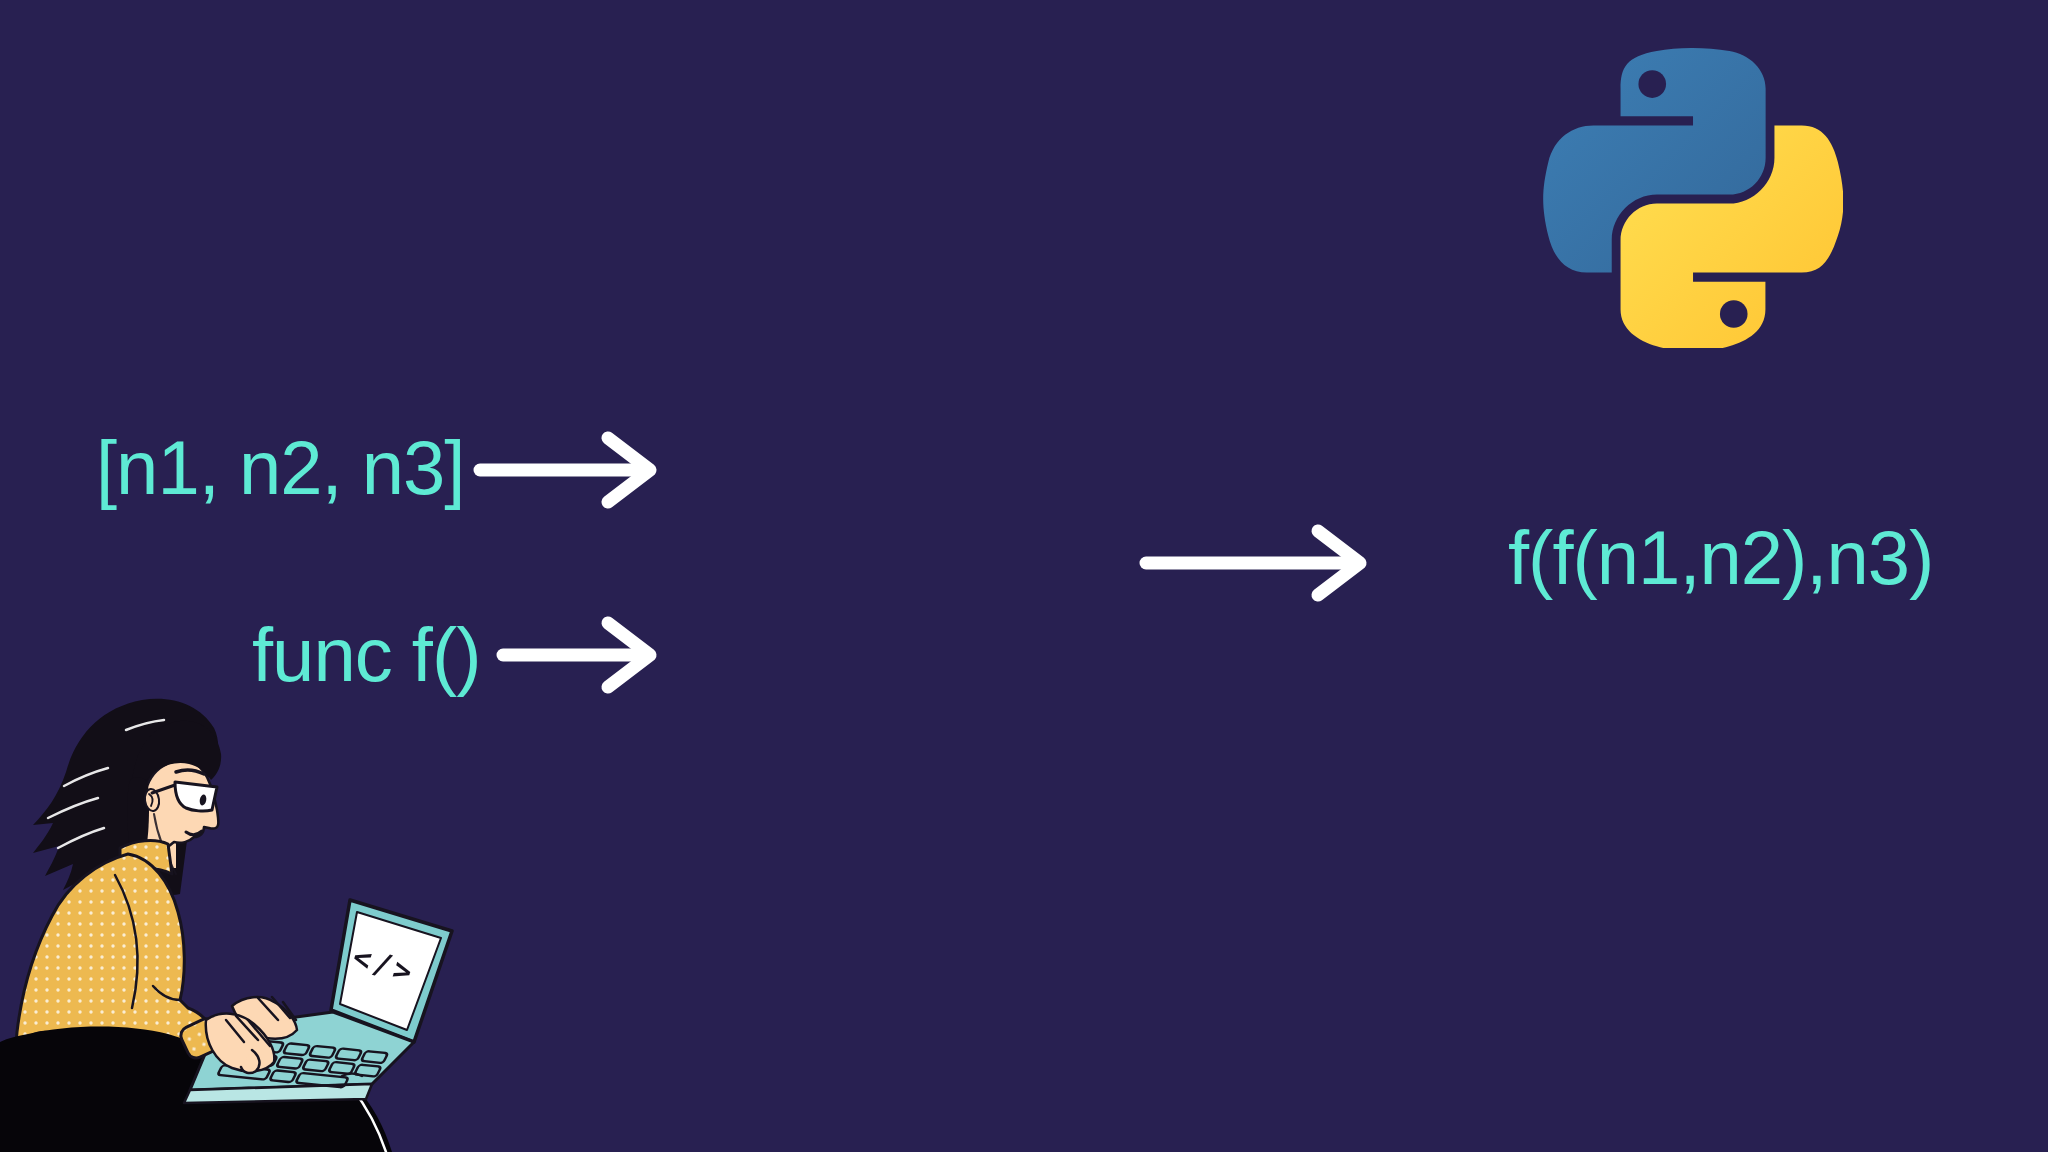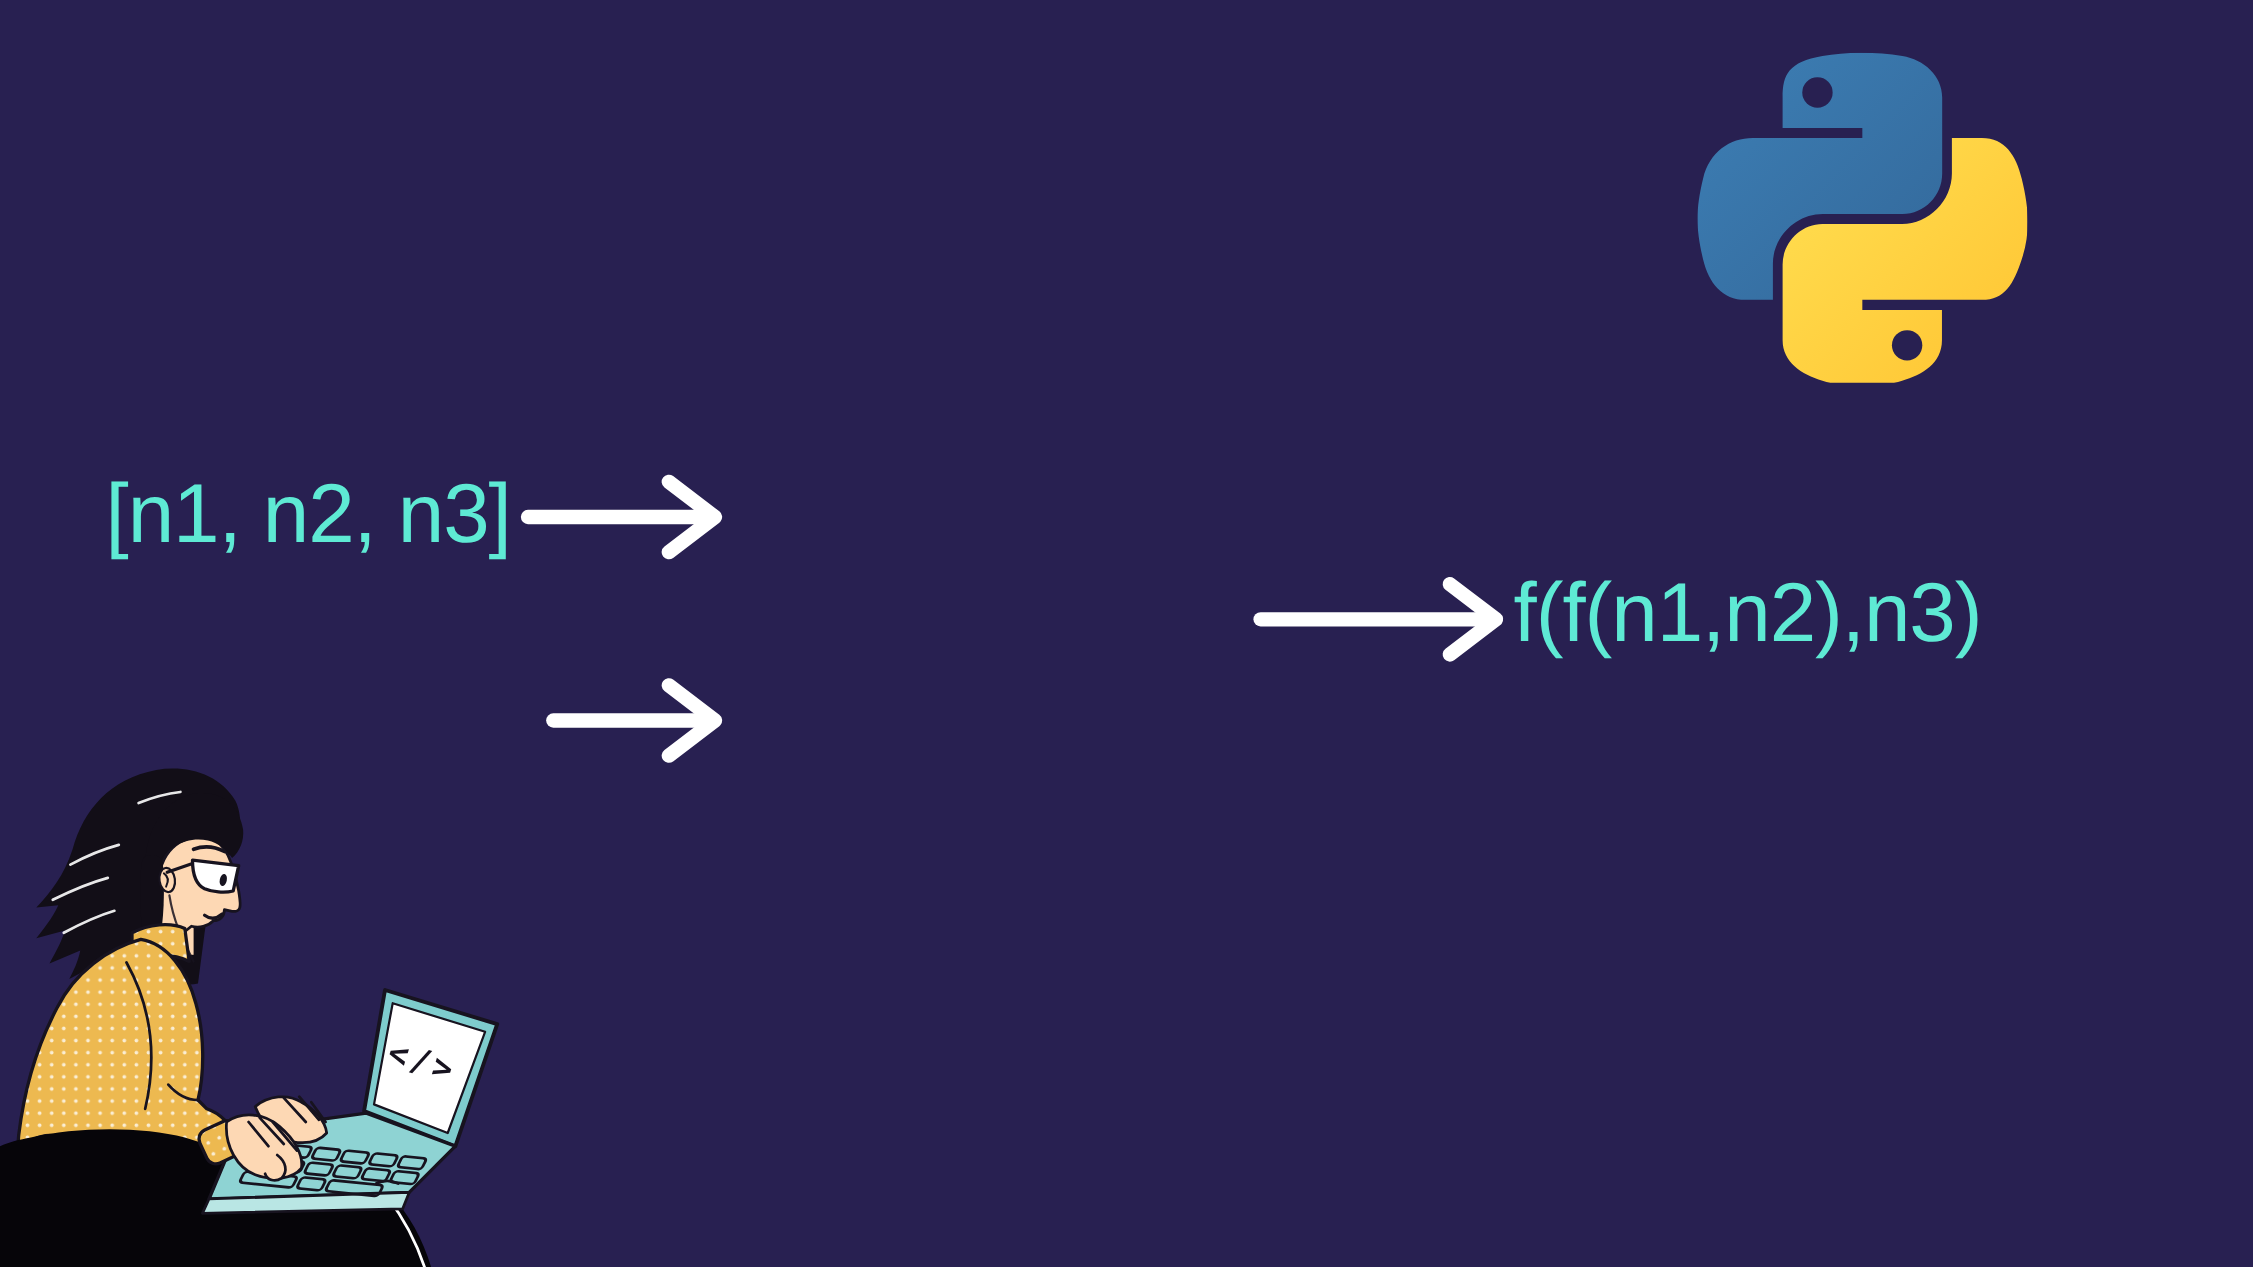--- a/index.html
+++ b/index.html
@@ -14,21 +14,21 @@
     position:absolute;
     color:#5eead4;
     font-size:76px;
     line-height:76px;
     letter-spacing:-1px;
     white-space:nowrap;
     margin-left:24px;
   }
   .lbl-list{left:72px;top:430px;}
   .lbl-func{left:228px;top:617px;}
-  .lbl-output{left:1352px;top:520px;}
+  .lbl-output{left:1484px;top:520px;}
   .reduce-box{
     position:absolute;
     left:653px;top:388px;width:491px;height:346px;
     background:#ffffff;
     display:flex;align-items:center;justify-content:center;
   }
   .reduce-box .box-label{
     color:#2b2156;
     font-size:76px;
     font-weight:bold;
@@ -38,20 +38,21 @@
   .arrow-layer{left:0;top:0;width:2048px;height:1152px;pointer-events:none;}
   .logo-wrap{left:1543px;top:48px;width:300px;height:300px;}
   .person-wrap{left:0;top:690px;width:470px;height:462px;}
 </style>
 </head>
 <body>
 
 <div class="canvas">
 
   <div class="lbl lbl-list">[n1, n2, n3]</div>
+  <div class="lbl lbl-func">func f()</div>
   <div class="lbl lbl-output">f(f(n1,n2),n3)</div>
 
 
   <svg class="arrow-layer" viewBox="0 0 2048 1152" aria-hidden="true">
     <g stroke="#ffffff" stroke-width="13" fill="none" stroke-linecap="round" stroke-linejoin="round">
       <g>
         <path d="M480,470 H638"></path>
         <path d="M608,438 L650,470 L608,502"></path>
       </g>
       <g>

